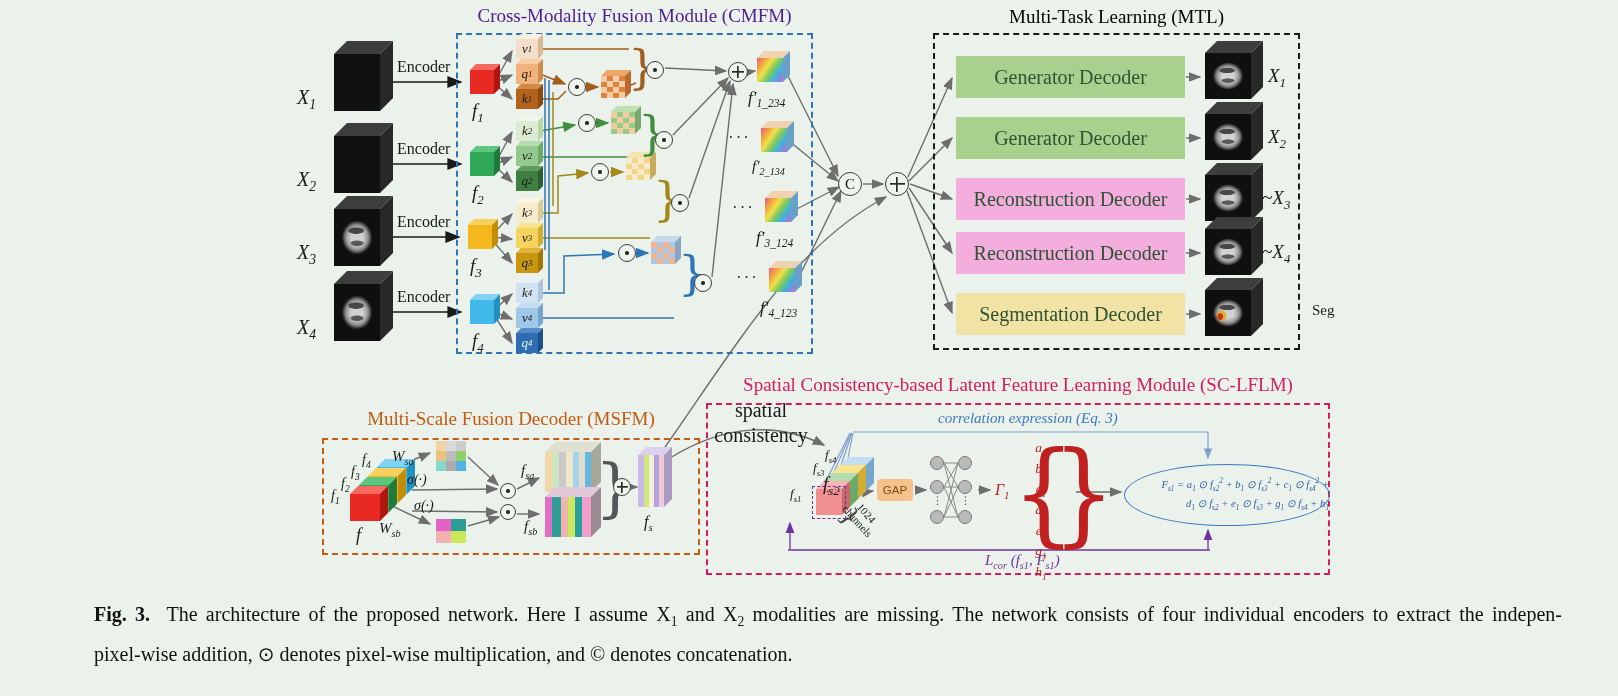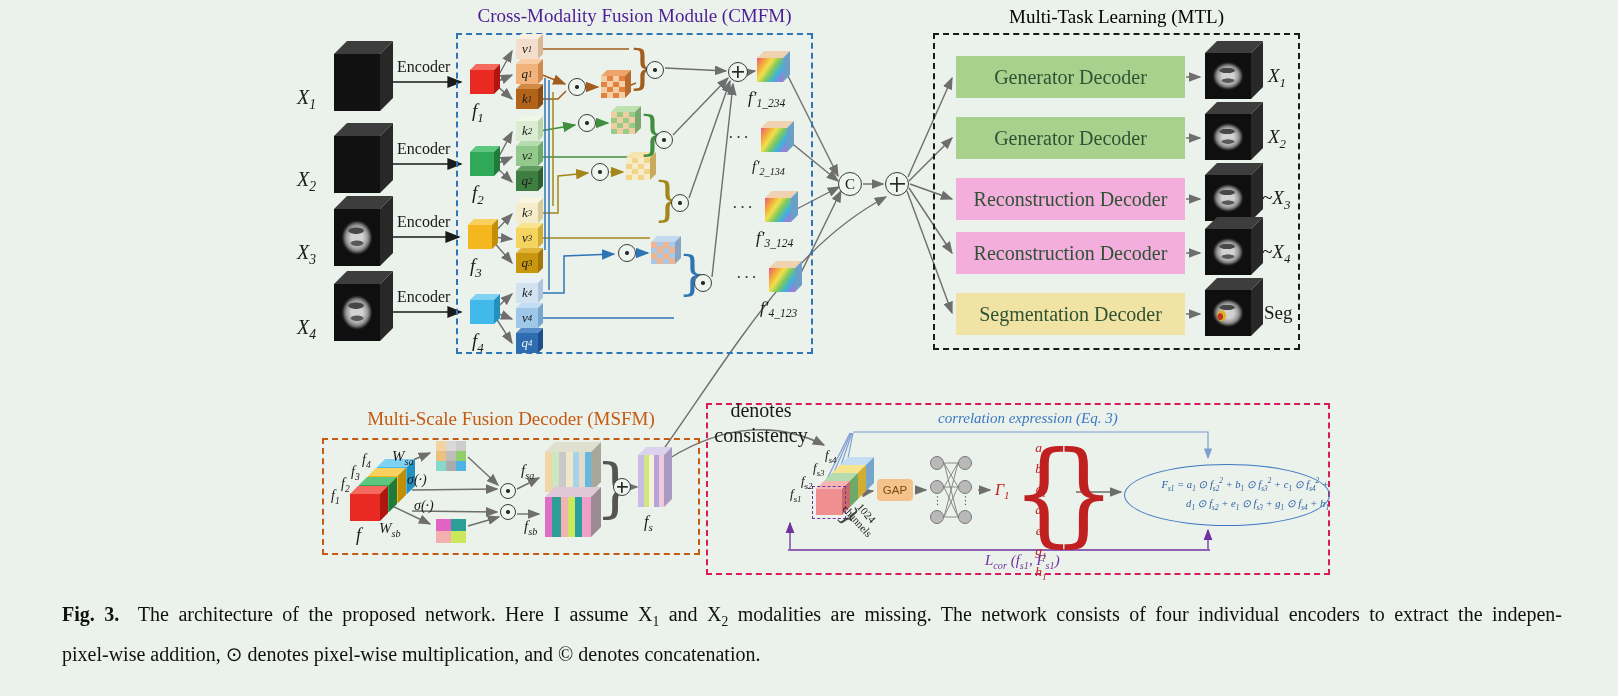--- a/index.html
+++ b/index.html
@@ -40,21 +40,21 @@
       background-repeat:no-repeat;background-position:center center;
       background-size:68% 1.7px,1.7px 68%;}
   .cnode{display:flex;align-items:center;justify-content:center;font-size:15px;font-family:"Liberation Serif",serif;}
   
   .modbox{position:absolute;border:2.6px dashed;box-sizing:border-box;}
   .modtitle{position:absolute;text-align:center;font-size:19px;}
   .decoder{position:absolute;width:229px;height:42px;display:flex;align-items:center;justify-content:center;
       font-size:20px;color:#2f5233;}
   .brace{position:absolute;font-family:"DejaVu Serif",serif;font-weight:400;line-height:1;}
   .caption{position:absolute;left:62px;top:598px;width:1500px;font-size:20px;line-height:32px;color:#111;}
-  .capline{text-align:justify;text-align-last:justify;}
+  .capline{text-align:justify;text-align-last:justify;margin-left:32px;}
   .capline:last-child{text-align-last:left;}
   .gapbox{position:absolute;background:#f6c28b;border-radius:4px;display:flex;align-items:center;
       justify-content:center;font-size:11.5px;color:#7a4a18;font-family:"Liberation Sans",sans-serif;}
   .nncirc{position:absolute;width:14px;height:14px;border-radius:50%;background:#b9b9b9;border:1px solid #787878;box-sizing:border-box;}
   .ellipse{position:absolute;border:1.6px solid #3b78c3;border-radius:50%;box-sizing:border-box;
       display:flex;flex-direction:column;align-items:flex-end;justify-content:center;}
   .ellipse div{font-size:10.6px;font-style:italic;color:#2a5fa5;line-height:15px;white-space:nowrap;}
 </style>
 </head>
 <body>
@@ -214,20 +214,21 @@
   <div class="modbox" style="left:456px;top:33px;width:357px;height:321px;border-color:#2e75b6;"></div>
   <div class="modtitle" style="left:456px;top:5px;width:357px;color:#4c1d95;">Cross-Modality Fusion Module (CMFM)</div>
 
   <div class="modbox" style="left:933px;top:33px;width:367px;height:317px;border-color:#1a1a1a;"></div>
   <div class="modtitle" style="left:933px;top:6px;width:367px;color:#000000;">Multi-Task Learning (MTL)</div>
 
   <div class="modbox" style="left:322px;top:438px;width:378px;height:117px;border-color:#c55a11;"></div>
   <div class="modtitle" style="left:322px;top:408px;width:378px;color:#c55a11;">Multi-Scale Fusion Decoder (MSFM)</div>
 
   <div class="modbox" style="left:706px;top:403px;width:624px;height:172px;border-color:#d81b60;"></div>
+  <div class="modtitle" style="left:706px;top:374px;width:624px;color:#d81b60;">Spatial Consistency-based Latent Feature Learning Module (SC-LFLM)</div>
 
   <div class="cube" style="left:334px;top:54px;width:46px;height:57px;--d:13px;--f:#111;--t:#3d3d3d;--s:#282828;"></div>
   <div class="lbl it" style="left:297px;top:86px;font-size:20px;">X<sub>1</sub></div>
   <div class="lbl" style="left:397px;top:58px;font-size:16px;">Encoder</div>
 
   <div class="cube" style="left:334px;top:136px;width:46px;height:57px;--d:13px;--f:#111;--t:#3d3d3d;--s:#282828;"></div>
   <div class="lbl it" style="left:297px;top:168px;font-size:20px;">X<sub>2</sub></div>
   <div class="lbl" style="left:397px;top:140px;font-size:16px;">Encoder</div>
 
   <div class="cube brain" style="left:334px;top:209px;width:46px;height:57px;--d:13px;--t:#3d3d3d;--s:#282828;"></div>
@@ -334,21 +335,21 @@
   <div class="cube brain" style="left:1205px;top:53px;width:46px;height:46px;--d:12px;--t:#3d3d3d;--s:#282828;"></div>
   <div class="cube brain" style="left:1205px;top:114px;width:46px;height:46px;--d:12px;--t:#3d3d3d;--s:#282828;"></div>
   <div class="cube brain" style="left:1205px;top:175px;width:46px;height:46px;--d:12px;--t:#3d3d3d;--s:#282828;"></div>
   <div class="cube brain" style="left:1205px;top:229px;width:46px;height:46px;--d:12px;--t:#3d3d3d;--s:#282828;"></div>
   <div class="cube brainseg" style="left:1205px;top:290px;width:46px;height:46px;--d:12px;--t:#3d3d3d;--s:#282828;"></div>
 
   <div class="lbl it" style="left:1268px;top:65px;font-size:19px;">X<sub>1</sub></div>
   <div class="lbl it" style="left:1268px;top:126px;font-size:19px;">X<sub>2</sub></div>
   <div class="lbl it" style="left:1262px;top:187px;font-size:19px;">~X<sub>3</sub></div>
   <div class="lbl it" style="left:1262px;top:241px;font-size:19px;">~X<sub>4</sub></div>
-  <div class="lbl" style="left:1264px;top:302px;font-size:19px;">Seg</div>
+  <div class="lbl" style="left:1264px;top:302px;font-size:15px;padding-left:48px;">Seg</div>
 
   <div class="cube" style="left:377px;top:467px;width:30px;height:27px;--d:8px;--f:#41b9ea;--t:#7fd2f2;--s:#2390bd;"></div>
   <div class="cube" style="left:368px;top:476px;width:30px;height:27px;--d:8px;--f:#f4b81e;--t:#f8d05e;--s:#c28e08;"></div>
   <div class="cube" style="left:359px;top:485px;width:30px;height:27px;--d:8px;--f:#2fa857;--t:#5ec77f;--s:#1f7a3c;"></div>
   <div class="cube" style="left:350px;top:494px;width:30px;height:27px;--d:8px;--f:#e92a22;--t:#f56a5e;--s:#b01510;"></div>
   <div class="lbl it" style="left:331px;top:488px;font-size:14px;">f<sub>1</sub></div>
   <div class="lbl it" style="left:341px;top:476px;font-size:14px;">f<sub>2</sub></div>
   <div class="lbl it" style="left:351px;top:464px;font-size:14px;">f<sub>3</sub></div>
   <div class="lbl it" style="left:362px;top:452px;font-size:14px;">f<sub>4</sub></div>
   <div class="lbl it" style="left:356px;top:525px;font-size:18px;">f</div>
@@ -376,31 +377,31 @@
       background:linear-gradient(90deg,#e06ec4 0 15%,#2f9e96 15% 35%,#f2b3b3 35% 50%,#cde85e 50% 65%,#28a0a0 65% 80%,#f0a0c8 80% 100%);"></div>
 
   <span class="brace" style="left:595px;top:456px;font-size:64px;color:#555;">}</span>
   <div class="node oplus" style="left:613px;top:478px;width:18px;height:18px;"></div>
 
   <div class="cube" style="left:638px;top:455px;width:26px;height:52px;--d:8px;--t:#ddd2ee;--s:#a89ac0;
       background:linear-gradient(90deg,#cbb9e8 0 22%,#cfe87e 22% 42%,#f6efd9 42% 62%,#b4a2de 62% 82%,#f0cad8 82% 100%);"></div>
   <div class="lbl it" style="left:644px;top:513px;font-size:16px;">f<sub>s</sub></div>
 
   <div class="lbl ctr" style="left:705px;top:398px;width:112px;font-size:20px;line-height:25px;">
-    <div>denotes</div>
+    <div>spatial</div>
     <div>consistency</div>
   </div>
 
   <div class="cube" style="left:840px;top:465px;width:26px;height:26px;--d:8px;--f:#9ec7e8;--t:#c3ddf2;--s:#76a6cc;"></div>
   <div class="cube" style="left:832px;top:473px;width:26px;height:26px;--d:8px;--f:#f4d35e;--t:#f8e38e;--s:#d2ad32;"></div>
   <div class="cube" style="left:824px;top:481px;width:26px;height:26px;--d:8px;--f:#93c98d;--t:#b5dcae;--s:#6da968;"></div>
   <div class="cube" style="left:816px;top:489px;width:26px;height:26px;--d:8px;--f:#ef8f8f;--t:#f5b5b5;--s:#c96a6a;"></div>
   <div class="abs" style="left:812px;top:486px;width:34px;height:33px;border:1.6px dashed #7030a0;box-sizing:border-box;"></div>
   <div class="lbl it" style="left:790px;top:486px;font-size:13px;">f<sub>s1</sub></div>
-  <div class="lbl it" style="left:801px;top:473px;font-size:13px;text-decoration:underline;">f<sub>s2</sub></div>
+  <div class="lbl it" style="left:823px;top:473px;font-size:19px;text-decoration:underline;">f<sub>s2</sub></div>
   <div class="lbl it" style="left:813px;top:460px;font-size:13px;">f<sub>s3</sub></div>
   <div class="lbl it" style="left:825px;top:447px;font-size:13px;">f<sub>s4</sub></div>
 
   <span class="brace" style="left:842px;top:505px;font-size:24px;color:#444;transform:rotate(55deg);">}</span>
   <div class="lbl ctr" style="left:836px;top:505px;width:52px;font-size:11px;line-height:12px;white-space:normal;transform:rotate(48deg);">1024 channels</div>
 
   <div class="gapbox" style="left:877px;top:479px;width:36px;height:22px;">GAP</div>
 
   <div class="nncirc" style="left:930px;top:456px;"></div>
   <div class="nncirc" style="left:930px;top:480px;"></div>

